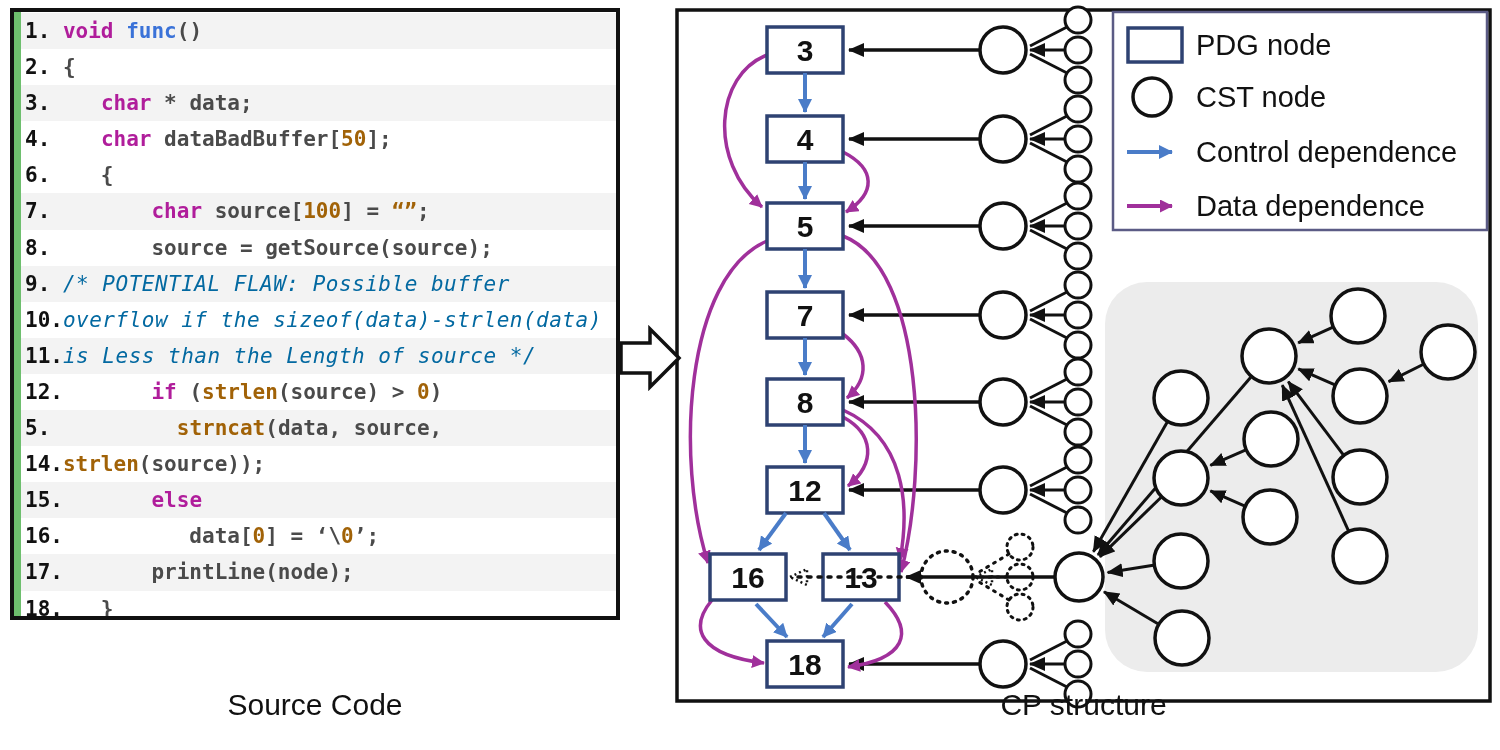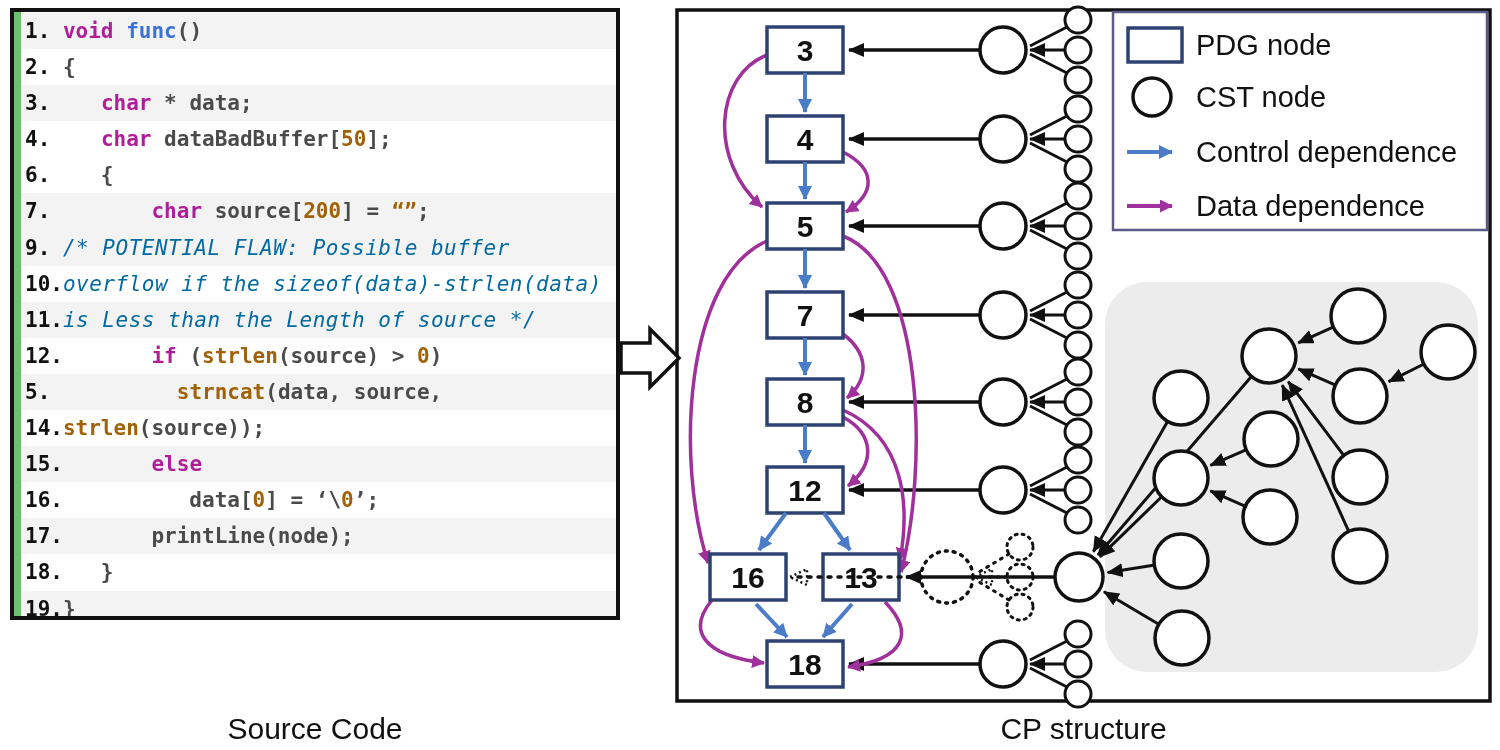--- a/index.html
+++ b/index.html
@@ -14,21 +14,21 @@
     font-family:"DejaVu Sans Mono",monospace;font-size:21px;}
   .code-line{height:36.1px;line-height:36.1px;white-space:pre;padding-left:4px;}
   .code-line.odd{background:#f3f3f3;}
   .tk-ln{color:#111;font-weight:700;}
   .tk-kw{color:#b01d9b;font-weight:700;}
   .tk-fn{color:#3a72d8;font-weight:700;}
   .tk-num{color:#a16207;font-weight:700;}
   .tk-pl{color:#4a4a4a;font-weight:700;}
   .tk-cm{color:#0369a1;font-style:italic;font-weight:400;letter-spacing:.5px;}
   
-  .caption{position:absolute;top:712px;font-size:30px;font-weight:500;color:#111;text-align:center;}
+  .caption{position:absolute;top:688px;font-size:30px;font-weight:500;color:#111;text-align:center;}
   #caption-left{left:10px;width:610px;}
   #caption-right{left:677px;width:813px;}
   
   .legend-text{font-family:"Liberation Sans",sans-serif;font-size:29px;fill:#111;}
   .pdg-label{font-family:"Liberation Sans",sans-serif;font-size:30px;font-weight:700;fill:#111;
     text-anchor:middle;}
 </style>
 </head>
 <body>
 
@@ -242,21 +242,22 @@
   </svg>
 
   <div id="code-panel">
     <div id="green-strip"></div>
     <div id="code-lines">
         <div class="code-line odd"><span class="tk-ln">1. </span><span class="tk-kw">void</span><span class="tk-pl"> </span><span class="tk-fn">func</span><span class="tk-pl">()</span></div>
         <div class="code-line"><span class="tk-ln">2. </span><span class="tk-pl">{</span></div>
         <div class="code-line odd"><span class="tk-ln">3. </span><span class="tk-pl">   </span><span class="tk-kw">char</span><span class="tk-pl"> * data;</span></div>
         <div class="code-line"><span class="tk-ln">4. </span><span class="tk-pl">   </span><span class="tk-kw">char</span><span class="tk-pl"> dataBadBuffer[</span><span class="tk-num">50</span><span class="tk-pl">];</span></div>
         <div class="code-line"><span class="tk-ln">6. </span><span class="tk-pl">   {</span></div>
-        <div class="code-line odd"><span class="tk-ln">7. </span><span class="tk-pl">       </span><span class="tk-kw">char</span><span class="tk-pl"> source[</span><span class="tk-num">200</span><span class="tk-pl">] = </span><span class="tk-num">“”</span><span class="tk-pl">;</span></div>
+        <div class="code-line odd"><span class="tk-ln">7. </span><span class="tk-pl">       </span><span class="tk-kw">char</span><span class="tk-pl"> source[</span><span class="tk-num">100</span><span class="tk-pl">] = </span><span class="tk-num">“”</span><span class="tk-pl">;</span></div>
+        <div class="code-line"><span class="tk-ln">8. </span><span class="tk-pl">       source = getSource(source);</span></div>
         <div class="code-line odd"><span class="tk-ln">9. </span><span class="tk-cm">/* POTENTIAL FLAW: Possible buffer</span></div>
         <div class="code-line"><span class="tk-ln">10.</span><span class="tk-cm">overflow if the sizeof(data)-strlen(data)</span></div>
         <div class="code-line odd"><span class="tk-ln">11.</span><span class="tk-cm">is Less than the Length of source */</span></div>
         <div class="code-line"><span class="tk-ln">12.</span><span class="tk-pl">       </span><span class="tk-kw">if</span><span class="tk-pl"> (</span><span class="tk-num">strlen</span><span class="tk-pl">(source) &gt; </span><span class="tk-num">0</span><span class="tk-pl">)</span></div>
         <div class="code-line odd"><span class="tk-ln">5.</span><span class="tk-pl">          </span><span class="tk-num">strncat</span><span class="tk-pl">(data, source,</span></div>
         <div class="code-line"><span class="tk-ln">14.</span><span class="tk-num">strlen</span><span class="tk-pl">(source));</span></div>
         <div class="code-line odd"><span class="tk-ln">15.</span><span class="tk-pl">       </span><span class="tk-kw">else</span></div>
         <div class="code-line"><span class="tk-ln">16.</span><span class="tk-pl">          data[</span><span class="tk-num">0</span><span class="tk-pl">] = ‘\</span><span class="tk-num">0</span><span class="tk-pl">’;</span></div>
         <div class="code-line odd"><span class="tk-ln">17.</span><span class="tk-pl">       printLine(node);</span></div>
         <div class="code-line"><span class="tk-ln">18.</span><span class="tk-pl">   }</span></div>

